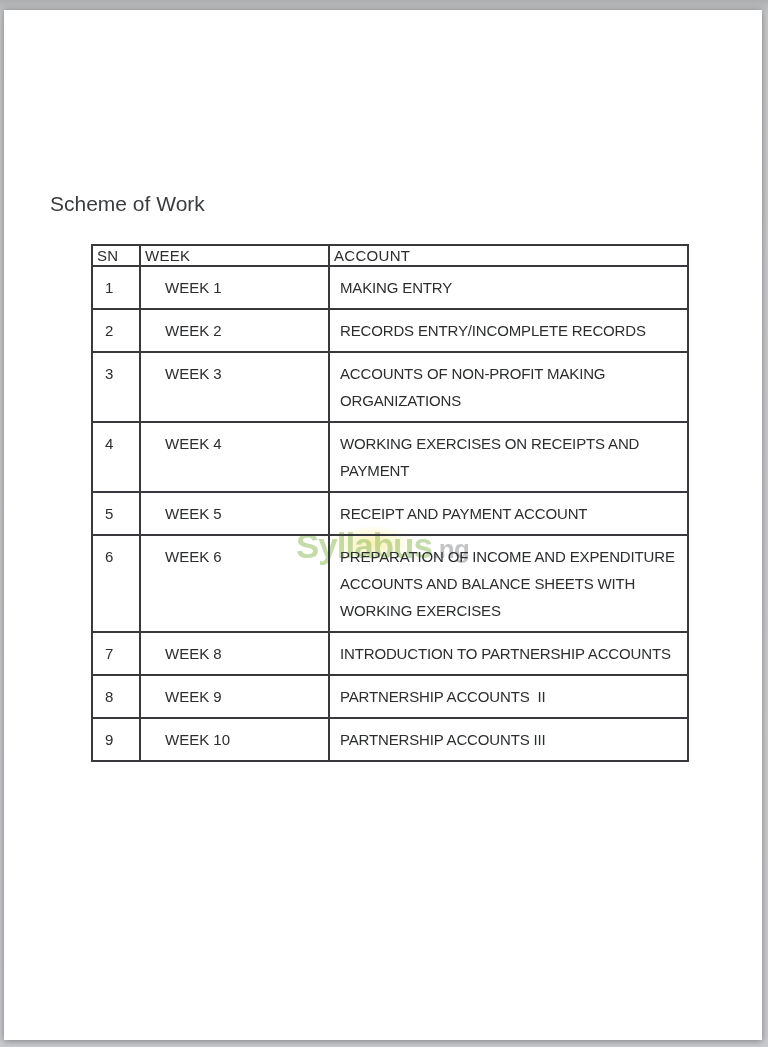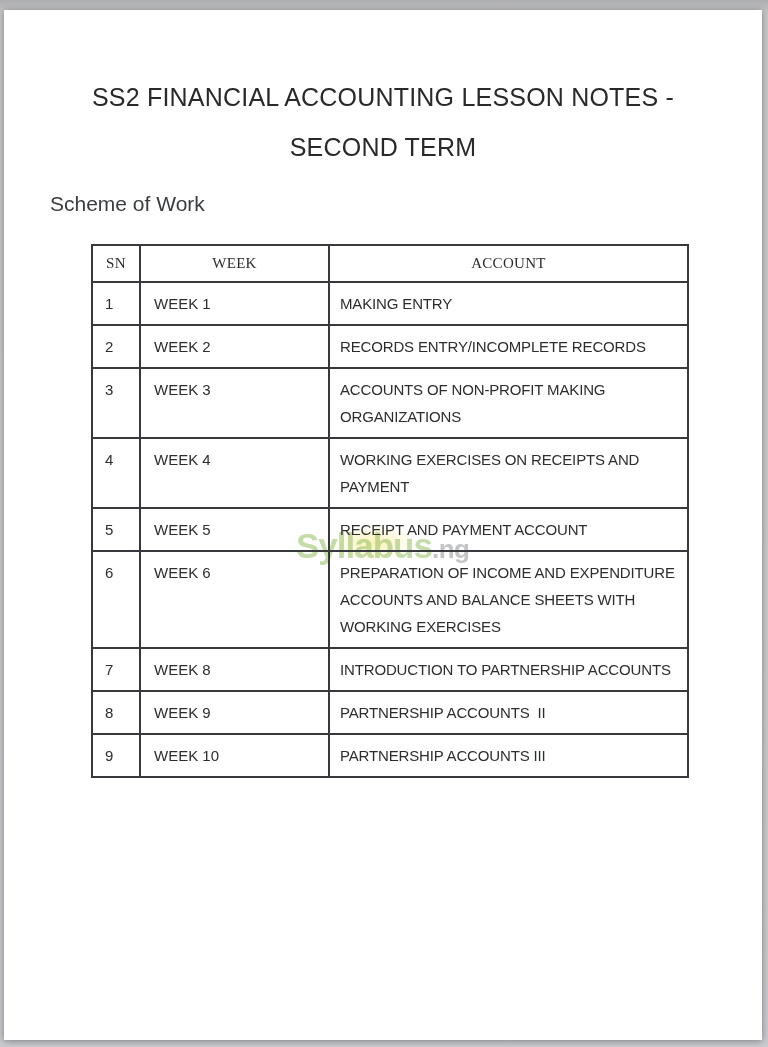--- a/index.html
+++ b/index.html
@@ -70,44 +70,39 @@
     color: #2b2d2f;
     z-index: 2;
     background: transparent;
   }
   .scheme th, .scheme td {
     border: 2px solid #37393c;
     vertical-align: top;
   }
   .scheme th {
     font-weight: 400;
-    text-align: center;
+    text-align: left;
     line-height: 19px;
-    padding: 8px 4px;
+    padding: 0 4px;
     letter-spacing: 0.3px;
-    font-family: Liberation Serif, serif;
   }
   .scheme td {
     line-height: 27px;
     padding: 7px 8px 7px 10px;
   }
   .scheme td.sn { padding-left: 12px; }
-  .scheme td.week { padding-left: 13px; }
+  .scheme td.week { padding-left: 24px; }
   .scheme td.topic { letter-spacing: -0.15px; white-space: pre-wrap; }
 </style>
 </head>
 <body>
 
 <div class="stage">
   <div class="page">
 
-    <h1 class="title">
-      <span>SS2 FINANCIAL ACCOUNTING LESSON NOTES -</span>
-      <span>SECOND TERM</span>
-    </h1>
 
     <div class="section-label">Scheme of Work</div>
 
     <div class="watermark-glow"></div>
     <div class="watermark">
       <span class="brand">Syllabus</span><span class="suffix">.ng</span>
     </div>
 
     <table class="scheme">
       <colgroup>

